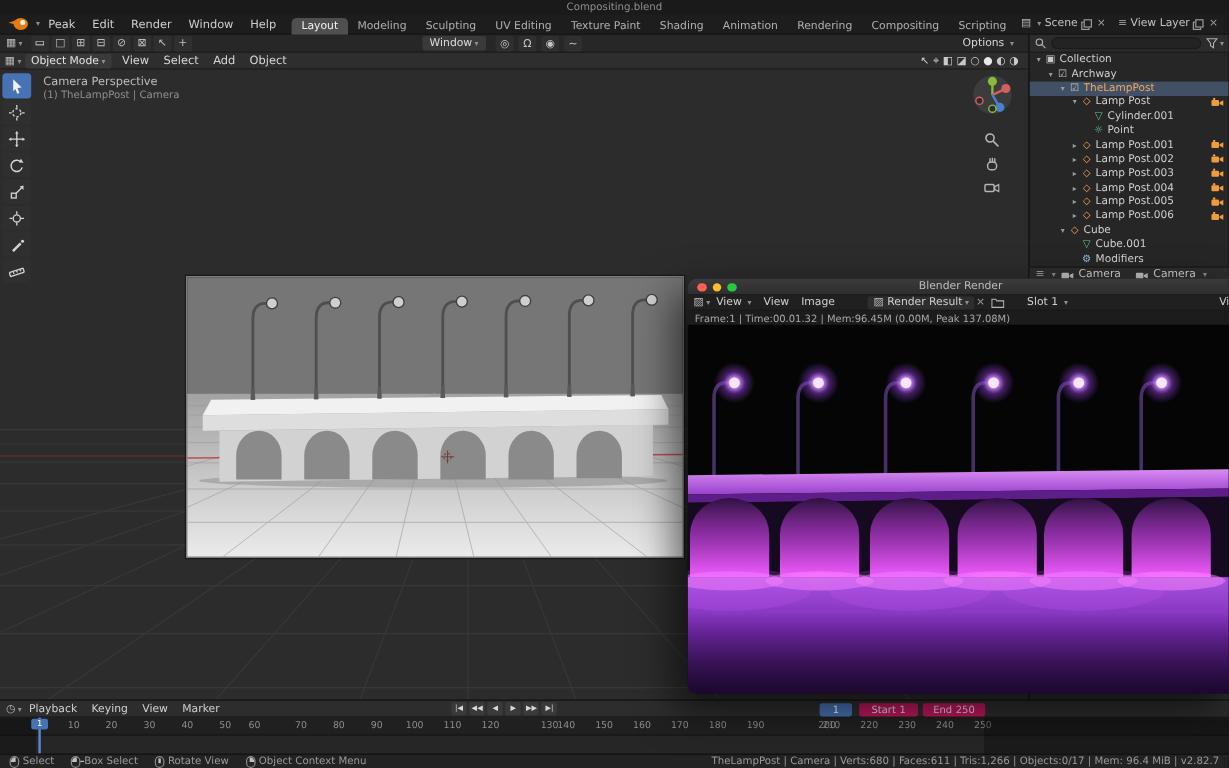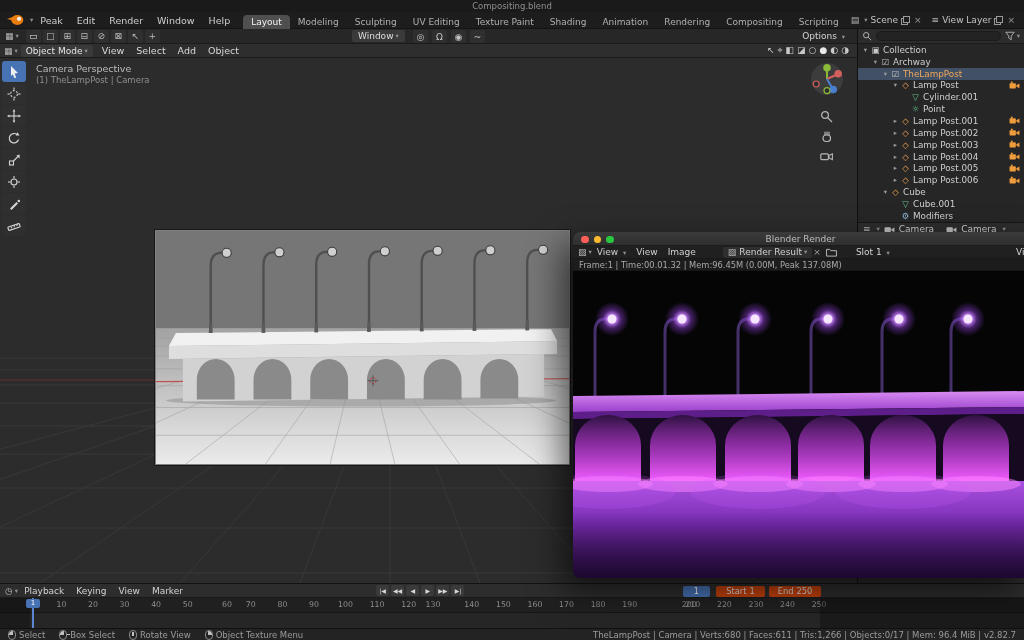--- a/index.html
+++ b/index.html
@@ -93,21 +93,21 @@
     font-size:8.3px;color:#a8a8a8;border-bottom:1px solid #151515;}
   .rw-img{position:relative;height:307px;background:#000;}
 
   
   .timeline{left:0;top:583px;width:1024px;height:45px;background:#262626;border-top:1px solid #121212;}
   .tl-hdr{position:relative;height:14px;background:#2d2d2d;display:flex;align-items:center;border-bottom:1px solid #1b1b1b;}
   .tl-menu{padding:0 6px;font-size:9px;color:#d2d2d2;white-space:nowrap;}
   .transport{position:absolute;left:376px;top:1px;display:flex;gap:2px;}
   .tbtn{min-width:13px;height:11px;background:#3a3a3a;border-radius:2px;display:flex;align-items:center;justify-content:center;
     font-size:6px;color:#d8d8d8;padding:0 2px;}
-  .fld{position:absolute;top:1.5px;height:11px;border-radius:2px;background:#c2410c;color:#ddd;font-size:8.3px;
+  .fld{position:absolute;top:1.5px;height:11px;border-radius:2px;background:#be185d;color:#ddd;font-size:8.3px;
     display:flex;align-items:center;justify-content:center;gap:3px;}
   .fld.cur{left:683px;width:27px;background:#4772b3;color:#fff;}
   .fld.start{left:716px;width:49px;}
   .fld.end{left:769px;width:52px;}
   .tl-ruler{position:relative;height:15px;background:#202020;border-bottom:1px solid #161616;}
   .tick{position:absolute;top:2px;transform:translateX(-50%);font-size:7.8px;color:#8d8d8d;}
   .tl-body{height:16px;background:#262626;}
   .dim{position:absolute;top:14px;height:31px;background:rgba(0,0,0,0.28);}
   .playhead{position:absolute;left:32px;top:14px;width:2px;height:31px;background:#5a87d0;}
   .ph-label{position:absolute;left:26px;top:15px;width:14px;height:9px;background:#4772b3;border-radius:2px;
@@ -721,28 +721,28 @@
           <span>250</span>
       </div>
     </div>
     <div class="tl-ruler">
       <span class="tick" style="left: 33px;">1</span>
         <span class="tick" style="left: 61.413px;">10</span>
         <span class="tick" style="left: 92.983px;">20</span>
         <span class="tick" style="left: 124.553px;">30</span>
         <span class="tick" style="left: 156.123px;">40</span>
         <span class="tick" style="left: 187.693px;">50</span>
-        <span class="tick" style="left: 227px;">60</span>
+        <span class="tick" style="left: 212px;">60</span>
         <span class="tick" style="left: 250.833px;">70</span>
         <span class="tick" style="left: 282.403px;">80</span>
         <span class="tick" style="left: 313.973px;">90</span>
         <span class="tick" style="left: 345.543px;">100</span>
         <span class="tick" style="left: 377.113px;">110</span>
         <span class="tick" style="left: 408.683px;">120</span>
-        <span class="tick" style="left: 433px; text-align: right;">130</span>
+        <span class="tick" style="left: 458px; text-align: right;">130</span>
         <span class="tick" style="left: 471.823px;">140</span>
         <span class="tick" style="left: 503.393px;">150</span>
         <span class="tick" style="left: 534.963px;">160</span>
         <span class="tick" style="left: 566.533px;">170</span>
         <span class="tick" style="left: 598.103px;">180</span>
         <span class="tick" style="left: 629.673px;">190</span>
         <span class="tick" style="left: 661.243px; margin-left: 28px;">200</span>
         <span class="tick" style="left: 692.813px;">210</span>
         <span class="tick" style="left: 724.383px;">220</span>
         <span class="tick" style="left: 755.953px; text-align: center;">230</span>
@@ -765,19 +765,19 @@
         <span class="hint v-drag">
           <span class="mouse"></span>
           <span>Box Select</span>
         </span>
         <span class="hint v-middle">
           <span class="mouse"></span>
           <span>Rotate View</span>
         </span>
         <span class="hint v-right">
           <span class="mouse"></span>
-          <span>Object Texture Menu</span>
+          <span>Object Context Menu</span>
         </span>
     </div>
     <span class="sb-stats">TheLampPost | Camera | Verts:680 | Faces:611 | Tris:1,266 | Objects:0/17 | Mem: 96.4 MiB | v2.82.7</span>
   </div>
 
 </div>
 
 </body></html>

